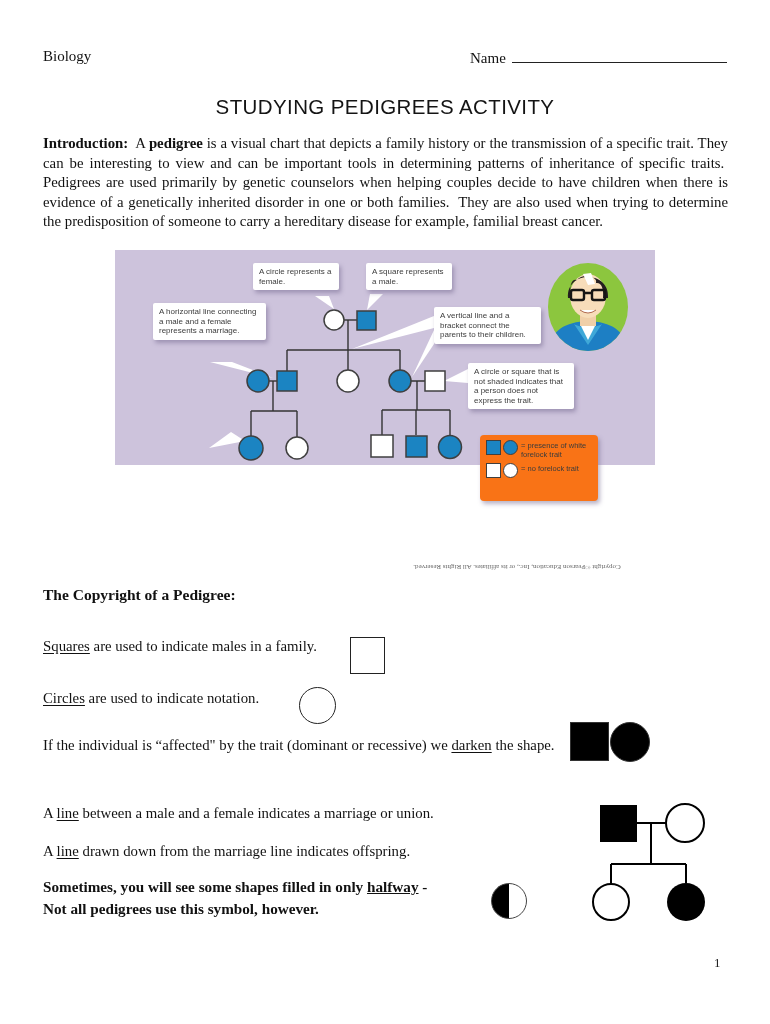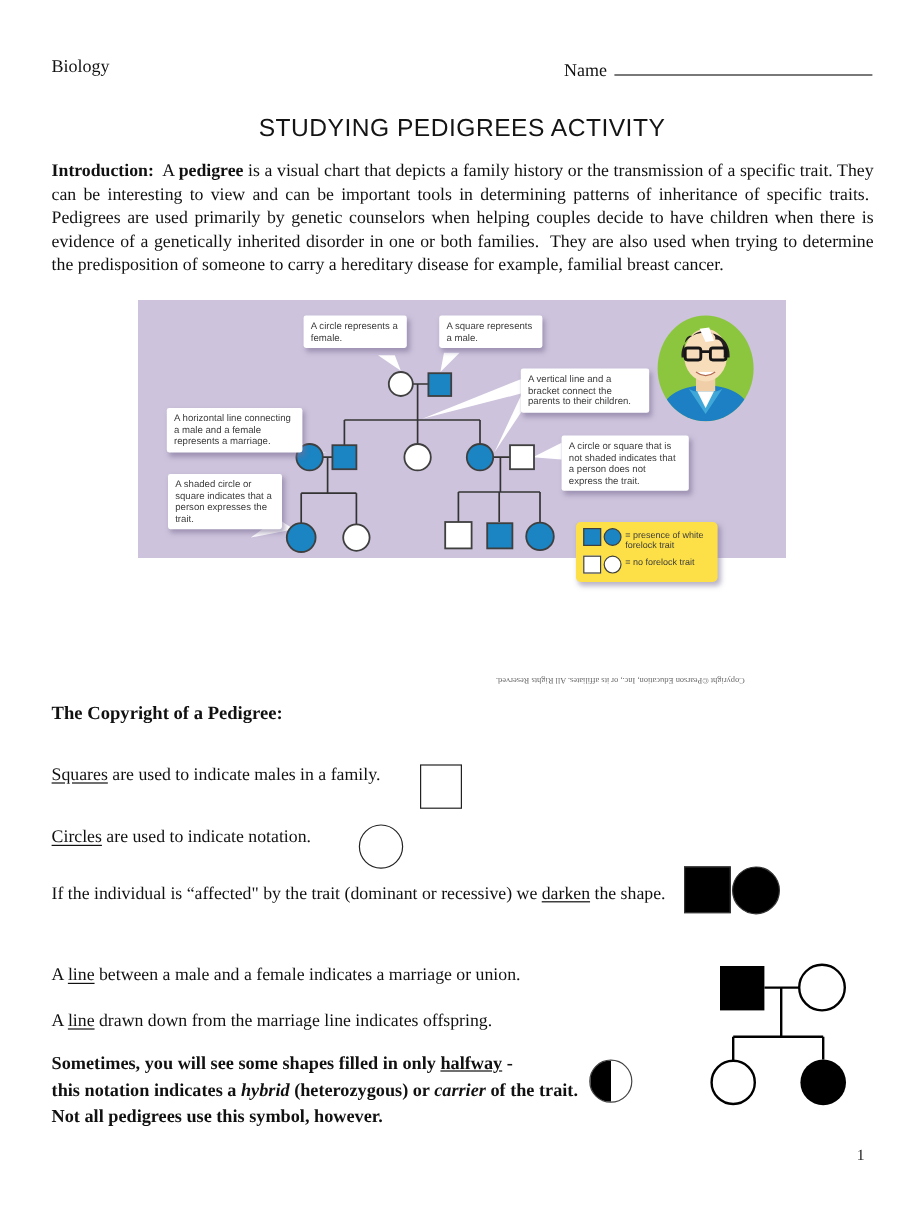--- a/index.html
+++ b/index.html
@@ -10,21 +10,21 @@
   .name-line{display:inline-block;width:215px;border-bottom:1.2px solid #222;height:14px;vertical-align:baseline;margin-left:6px;}
   .title{width:770px;text-align:center;font-family:"Liberation Sans", sans-serif;font-size:20.5px;letter-spacing:.4px;color:#141414;}
   .para{width:685px;font-size:14.8px;line-height:19.6px;text-align:justify;}
   b.hv{font-weight:bold;}
   
   .figure{width:644px;height:240px;}
   .figure svg{position:absolute;left:0;top:0;}
   .callout{position:absolute;background:#fff;border-radius:2px;padding:4px 6px;
            font-family:"Liberation Sans", sans-serif;font-size:8px;line-height:1.2;color:#3c3c3c;
            box-shadow:2px 3px 4px rgba(120,108,145,.55);}
-  .legend{position:absolute;background:#fde047;border-radius:4px;padding:5px 6px 4px 6px;
+  .legend{position:absolute;background:#f97316;border-radius:4px;padding:5px 6px 20px 6px;
           box-shadow:2px 3px 4px rgba(120,108,145,.5);width:106px;}
   .legend .row{display:flex;align-items:flex-start;margin-bottom:3px;}
   .legend .sq{width:13px;height:13px;display:inline-block;margin-right:2px;flex:0 0 auto;}
   .legend .ci{width:13px;height:13px;border-radius:50%;display:inline-block;margin-right:3px;flex:0 0 auto;}
   .legend .fill{background:#1b84c2;border:1px solid #3f3f3f;}
   .legend .open{background:#fff;border:1px solid #3f3f3f;}
   .legend .ltxt{font-family:"Liberation Sans", sans-serif;font-size:7.5px;line-height:1.25;color:#3c3c3c;padding-top:1px;}
   .copyright{width:290px;text-align:center;font-size:7px;color:#666;transform:rotate(180deg);
              font-family:"Liberation Serif", serif;}
   
@@ -122,23 +122,22 @@
           <rect x="456" y="40" width="13" height="10" rx="2" fill="none" stroke="#161616" stroke-width="2.4"></rect>
           <rect x="477" y="40" width="13" height="10" rx="2" fill="none" stroke="#161616" stroke-width="2.4"></rect>
           <line x1="469" y1="43" x2="477" y2="43" stroke="#161616" stroke-width="2.4"></line>
           <path d="M465,60 Q473,66 481,60" fill="#ffffff" stroke="#b06a50" stroke-width="1"></path>
         </g>
       </g>
     </svg>
 
     <div class="callout" style="left:138px;top:13px;width:74px;">A circle represents a female.</div>
     <div class="callout" style="left:251px;top:13px;width:74px;">A square represents a male.</div>
-    <div class="callout" style="left:24px;top:53px;width:101px;margin-top:37px;">A horizontal line connecting a male and a female represents a marriage.</div>
+    <div class="callout" style="left:38px;top:53px;width:101px;">A horizontal line connecting a male and a female represents a marriage.</div>
     <div class="callout" style="left:319px;top:57px;width:95px;">A vertical line and a bracket connect the parents to their children.</div>
-    <div class="callout" style="left:25px;top:145px;width:83px;">A shaded circle or square indicates that a person expresses the trait.</div>
     <div class="callout" style="left:353px;top:113px;width:94px;">A circle or square that is not shaded indicates that a person does not express the trait.</div>
 
     <div class="legend" style="left:365px;top:185px;">
       <div class="row">
         <span class="sq fill"></span>
         <span class="ci fill"></span>
         <span class="ltxt">= presence of white forelock trait</span>
       </div>
       <div class="row">
         <span class="sq open"></span>
@@ -185,20 +184,19 @@
       <line x1="96" y1="67" x2="96" y2="86"></line>
     </g>
     <rect x="10" y="8" width="37" height="37" fill="#000"></rect>
     <circle cx="95" cy="26" r="19" fill="#fff" stroke="#000" stroke-width="2"></circle>
     <circle cx="21" cy="105" r="18" fill="#fff" stroke="#000" stroke-width="2"></circle>
     <circle cx="96" cy="105" r="19" fill="#000"></circle>
   </svg>
 
   <div class="abs boldblock" style="left:43px;top:876px;width:470px;">
     <div><span>Sometimes, you will see some shapes filled in only </span><u>halfway</u><span> -</span></div>
-    <div><span>this notation indicates a </span><i>hybrid</i><span> (heterozygous) or </span><i>carrier</i><span> of the trait.</span></div>
     <div>Not all pedigrees use this symbol, however.</div>
   </div>
   <div class="abs half-ci" style="left:491px;top:883px;width:34px;height:34px;"></div>
 
   <div class="abs pagenum" style="left:714px;top:955px;">1</div>
 
 </div>
 
 </body></html>

